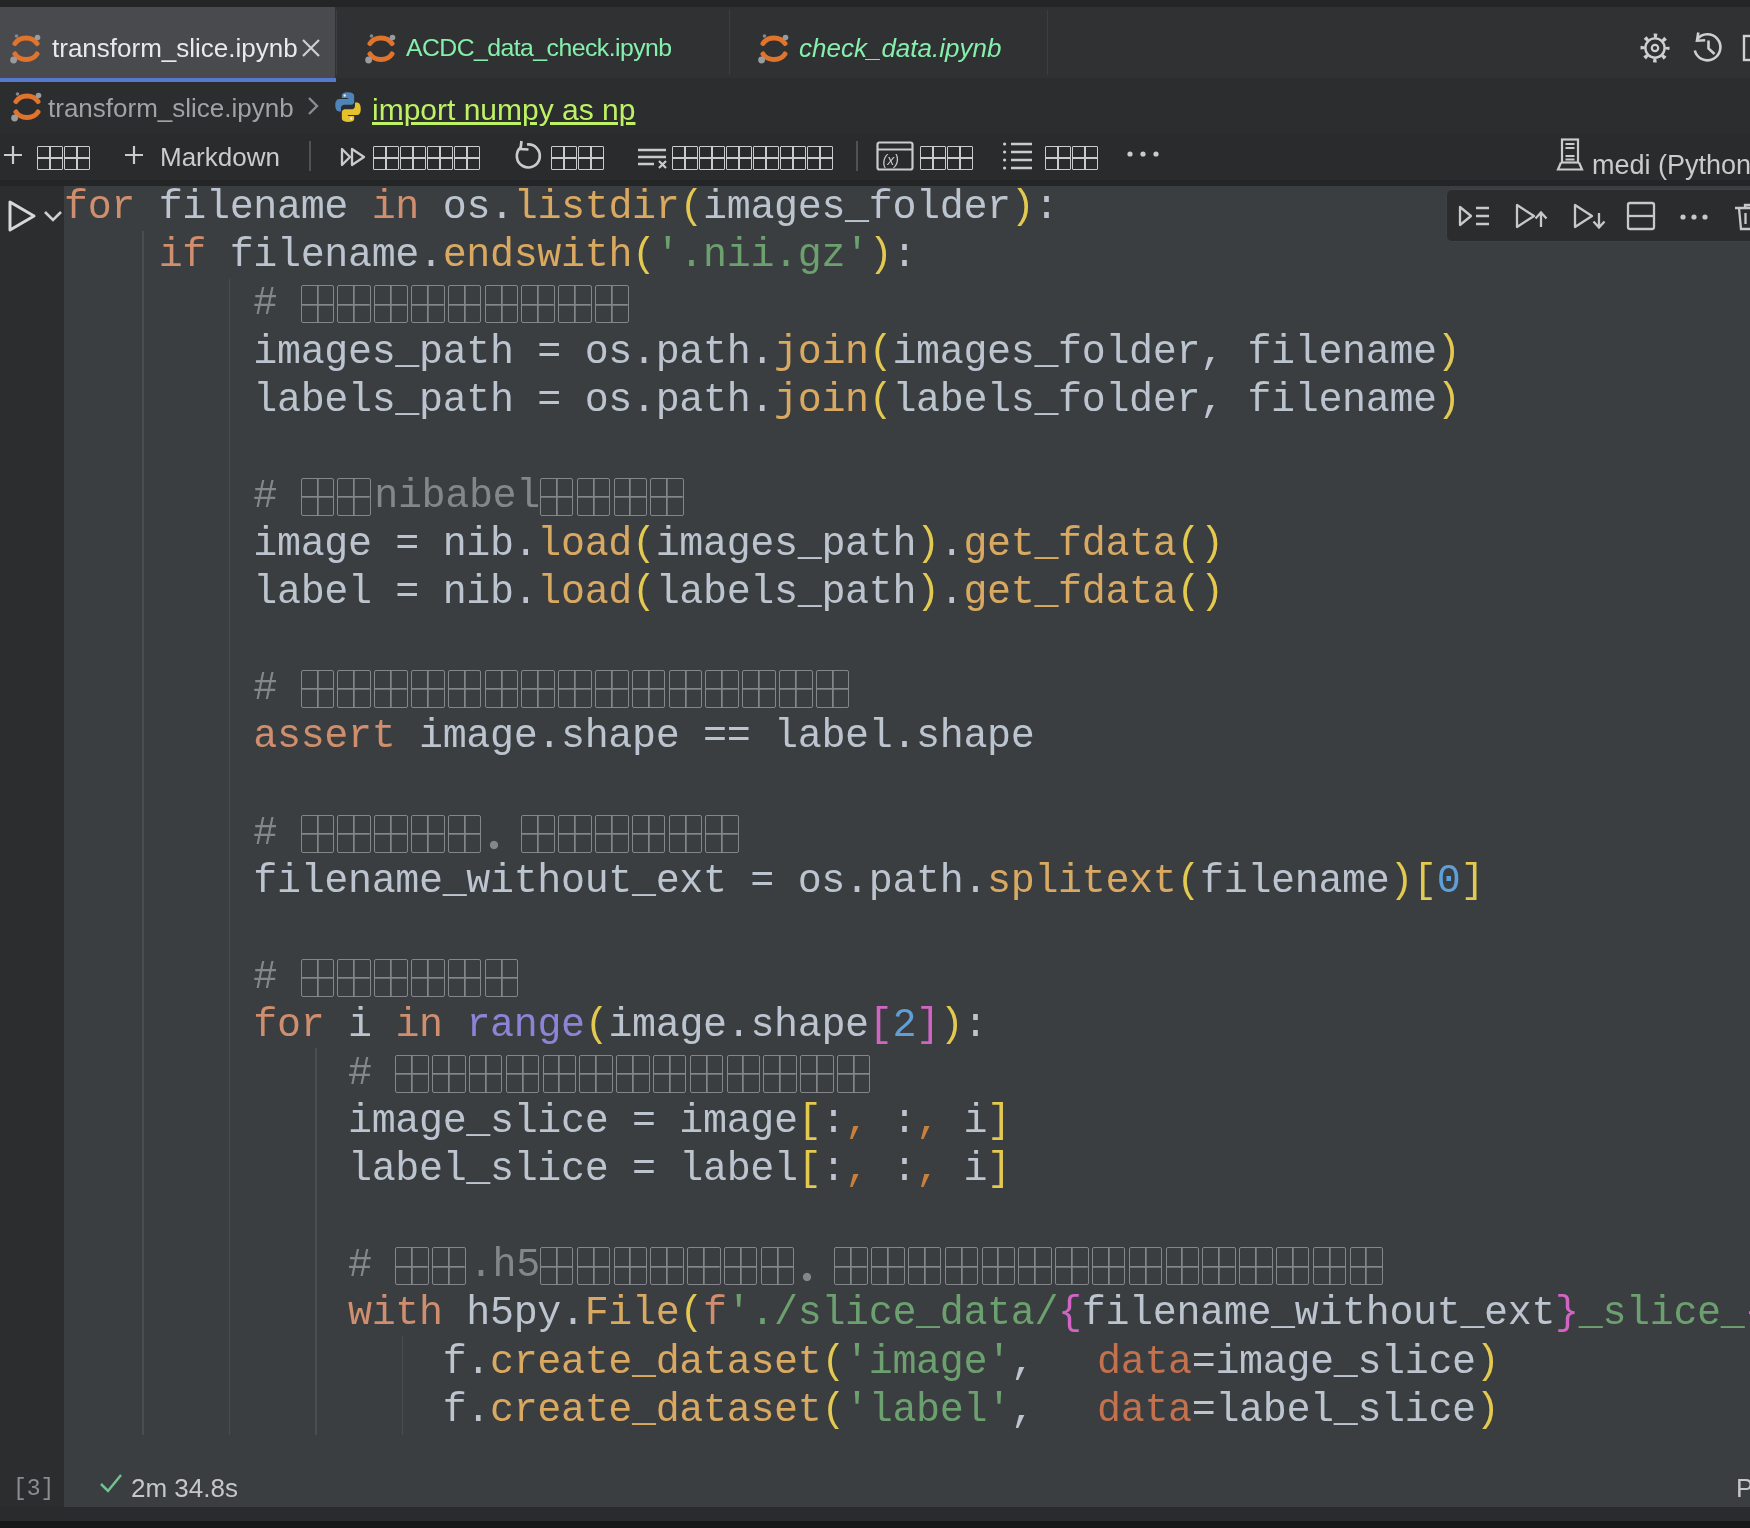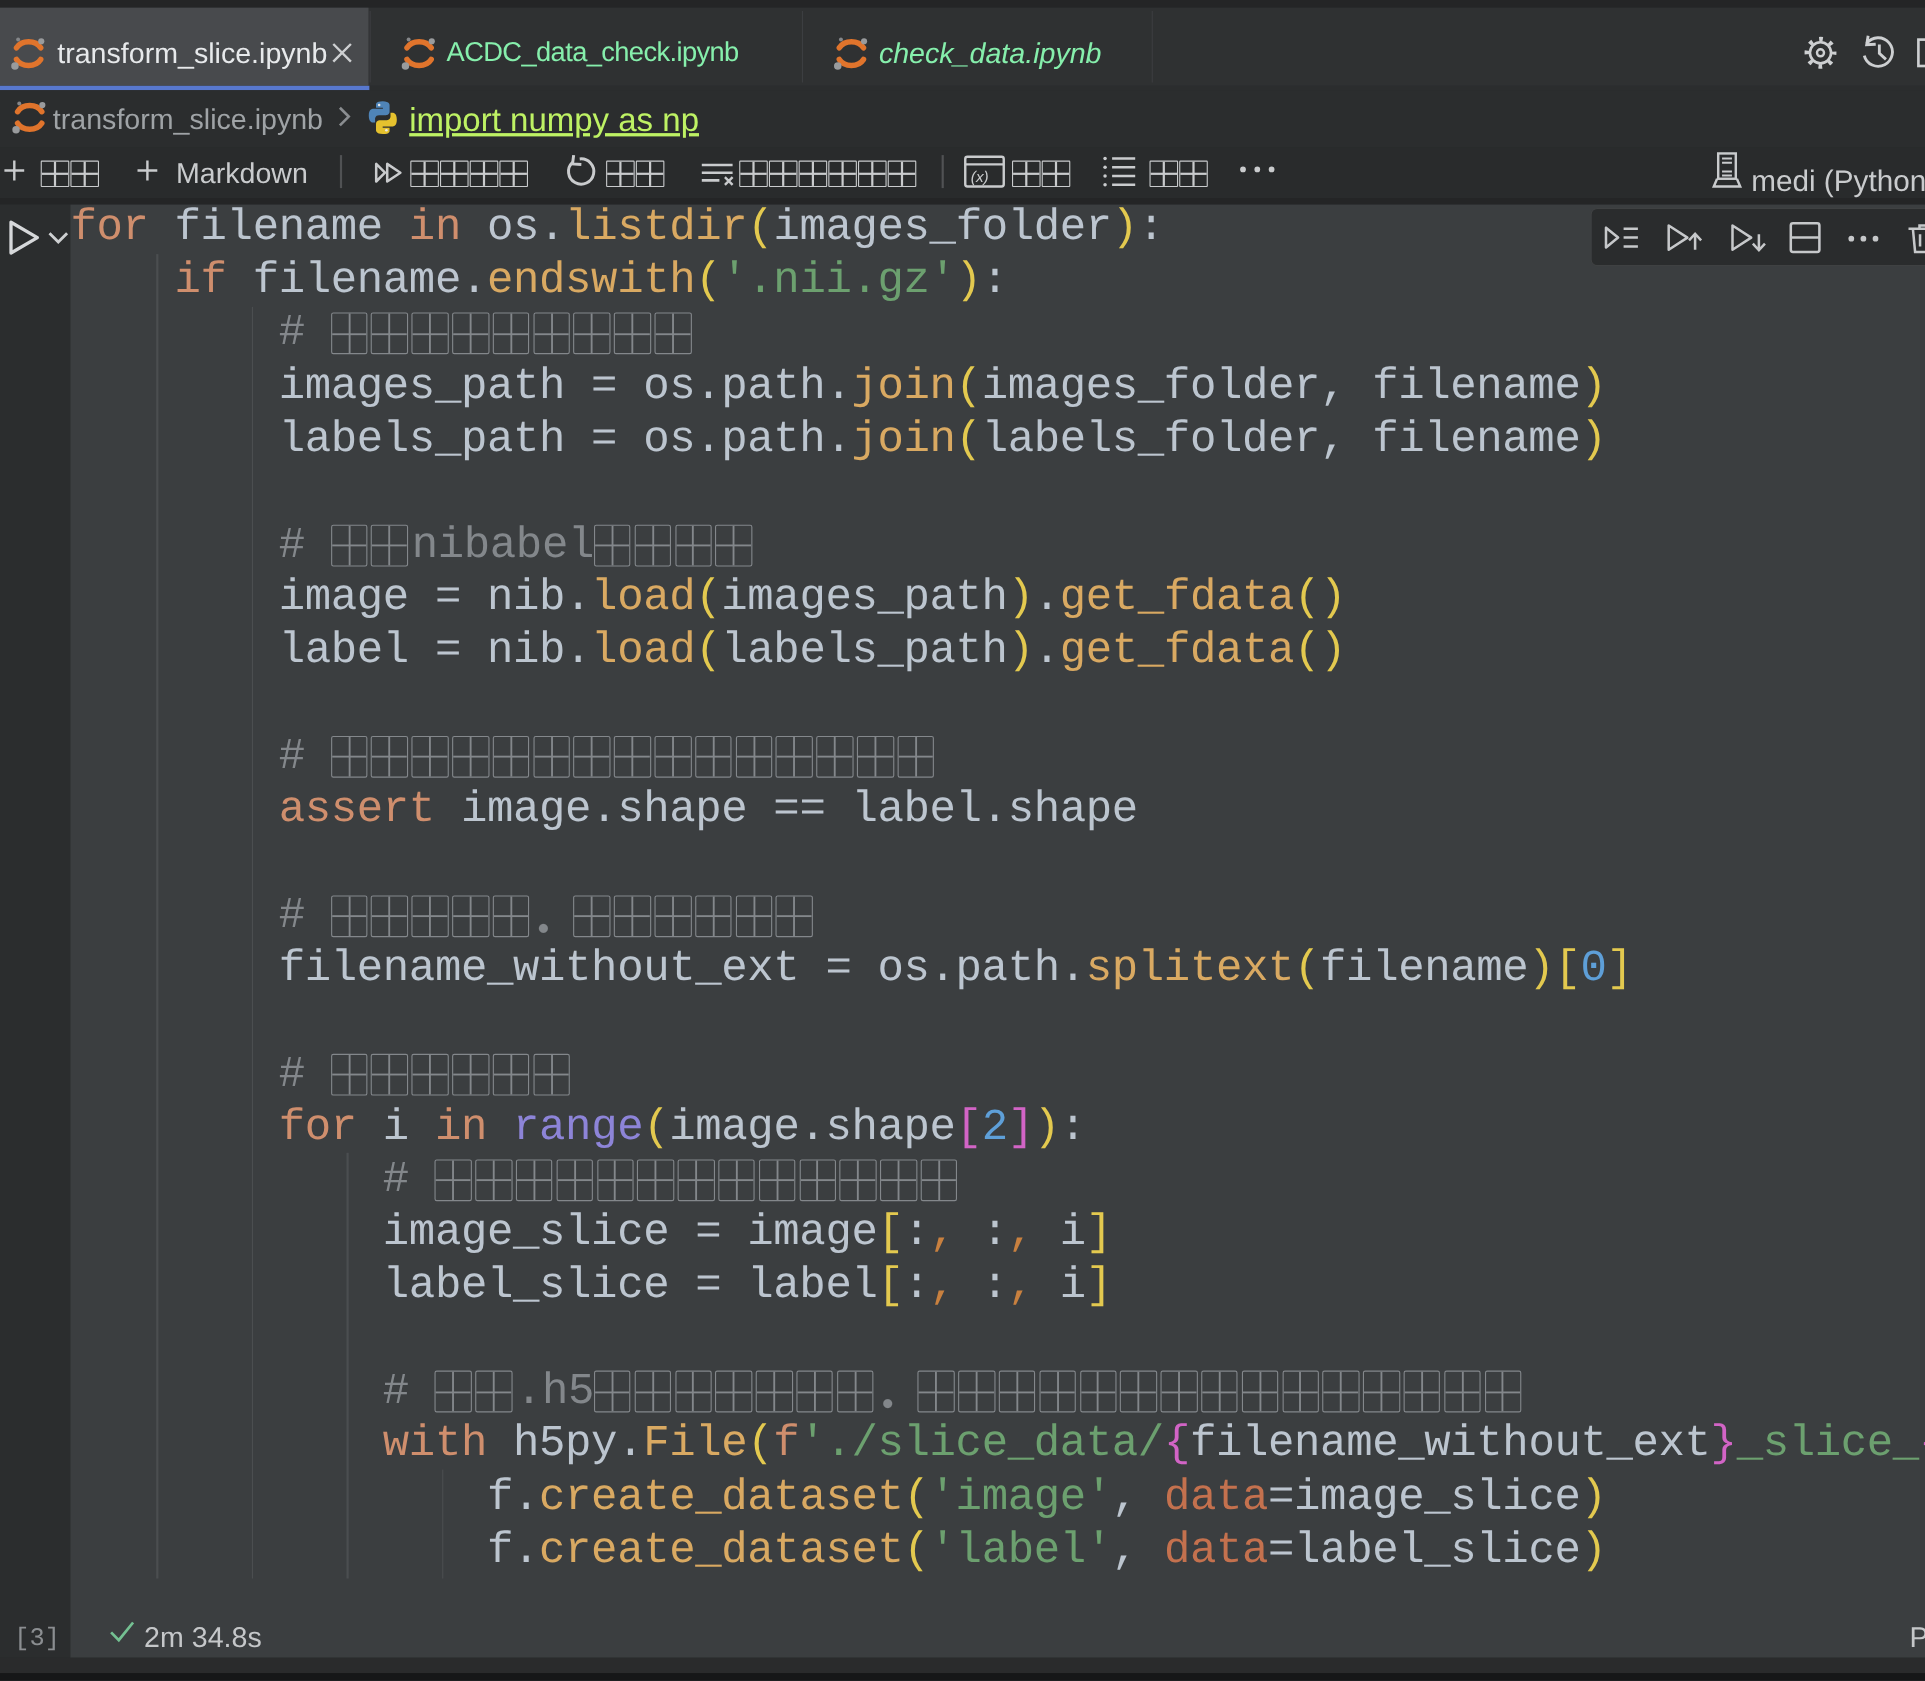--- a/index.html
+++ b/index.html
@@ -32,21 +32,21 @@
     font-size:40px; letter-spacing:-0.336px; line-height:48.1px; color:#BCC5CF; white-space:pre;
   }
   .k { color:#CF8E6D; }
   .f { color:#D9A962; }
   .y { color:#E3C94F; }
   .p { color:#D264C6; }
   .n { color:#5E9FD8; }
   .s { color:#6CA06F; }
   .m { color:#83878B; }
   .r { color:#8D84D8;margin-top:28px; }
-  .a { color:#C4714E; }
+  .a { color:#C4714E;margin-left:39px; }
   .o { color:#C8803F; }
 
   
   i.c { display:inline-block; width:33.5px; margin-right:3.3px; height:38px; border:1.7px solid; border-radius:2px;
         vertical-align:-9px; font-style:normal;
         background:
           linear-gradient(currentColor,currentColor) center/100% 1.7px no-repeat,
           linear-gradient(currentColor,currentColor) center/1.7px 100% no-repeat; }
   
   i.d { display:inline-block; width:36.8px; height:38px; vertical-align:-9px; font-style:normal;

